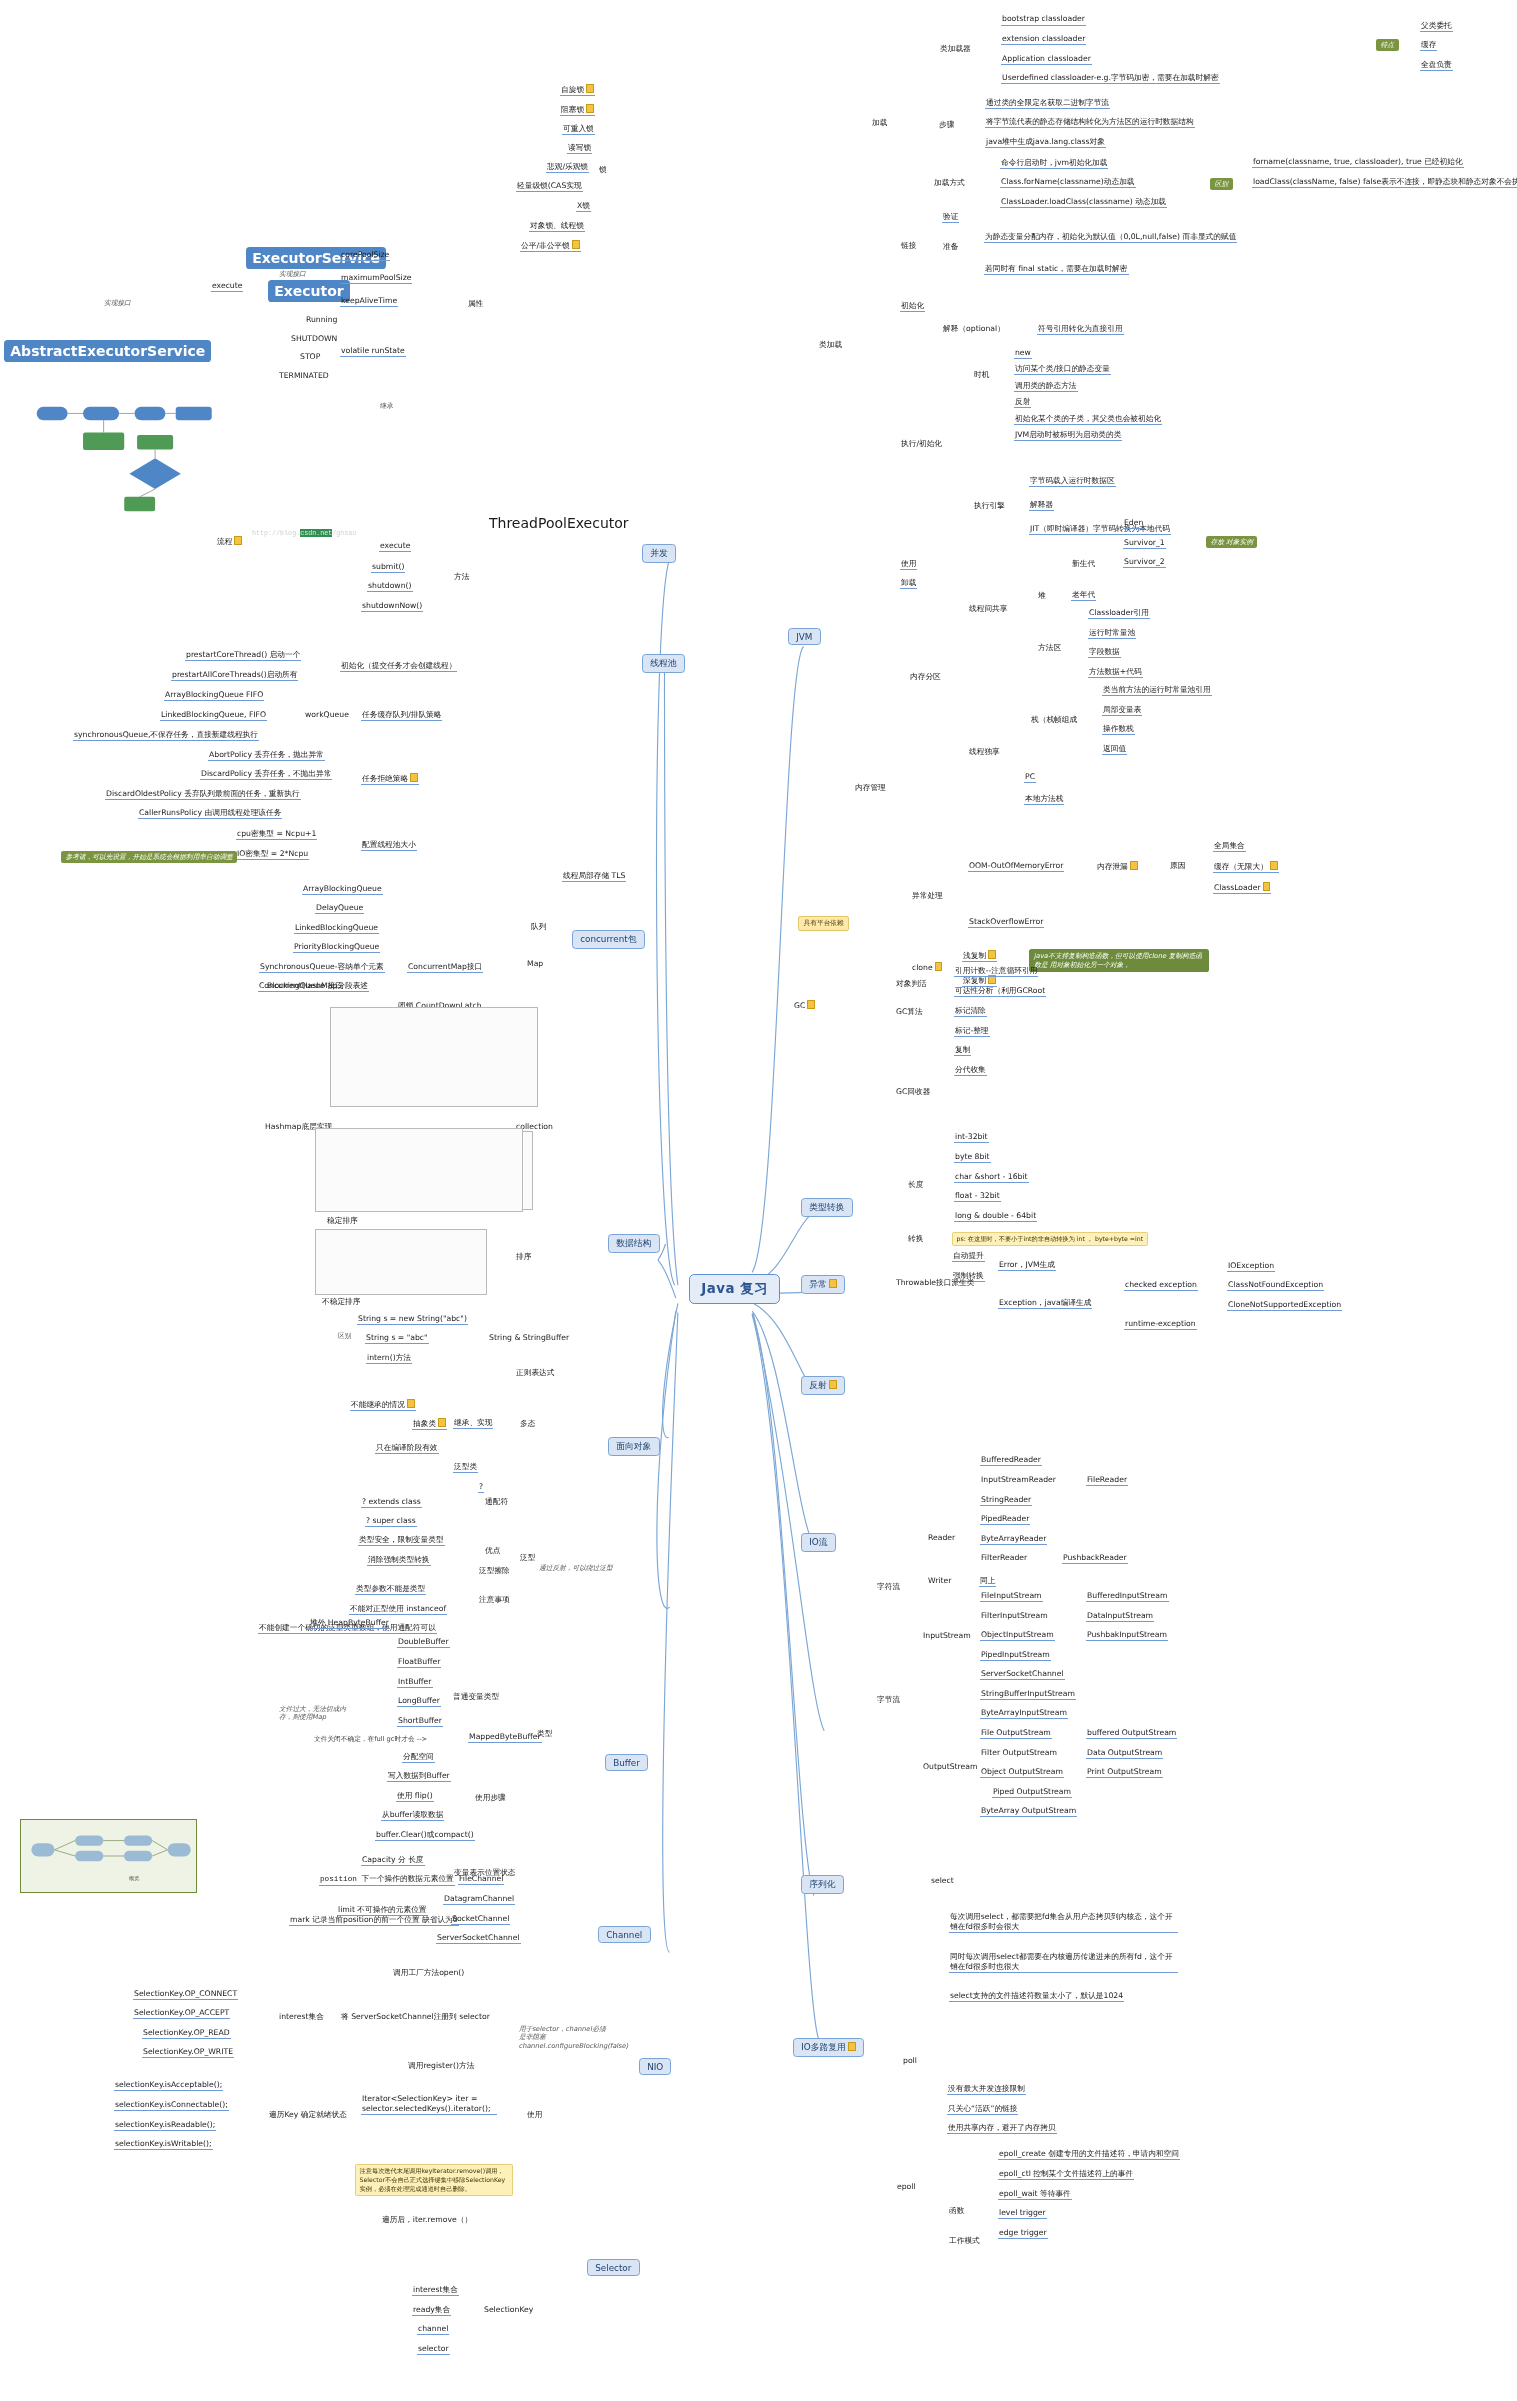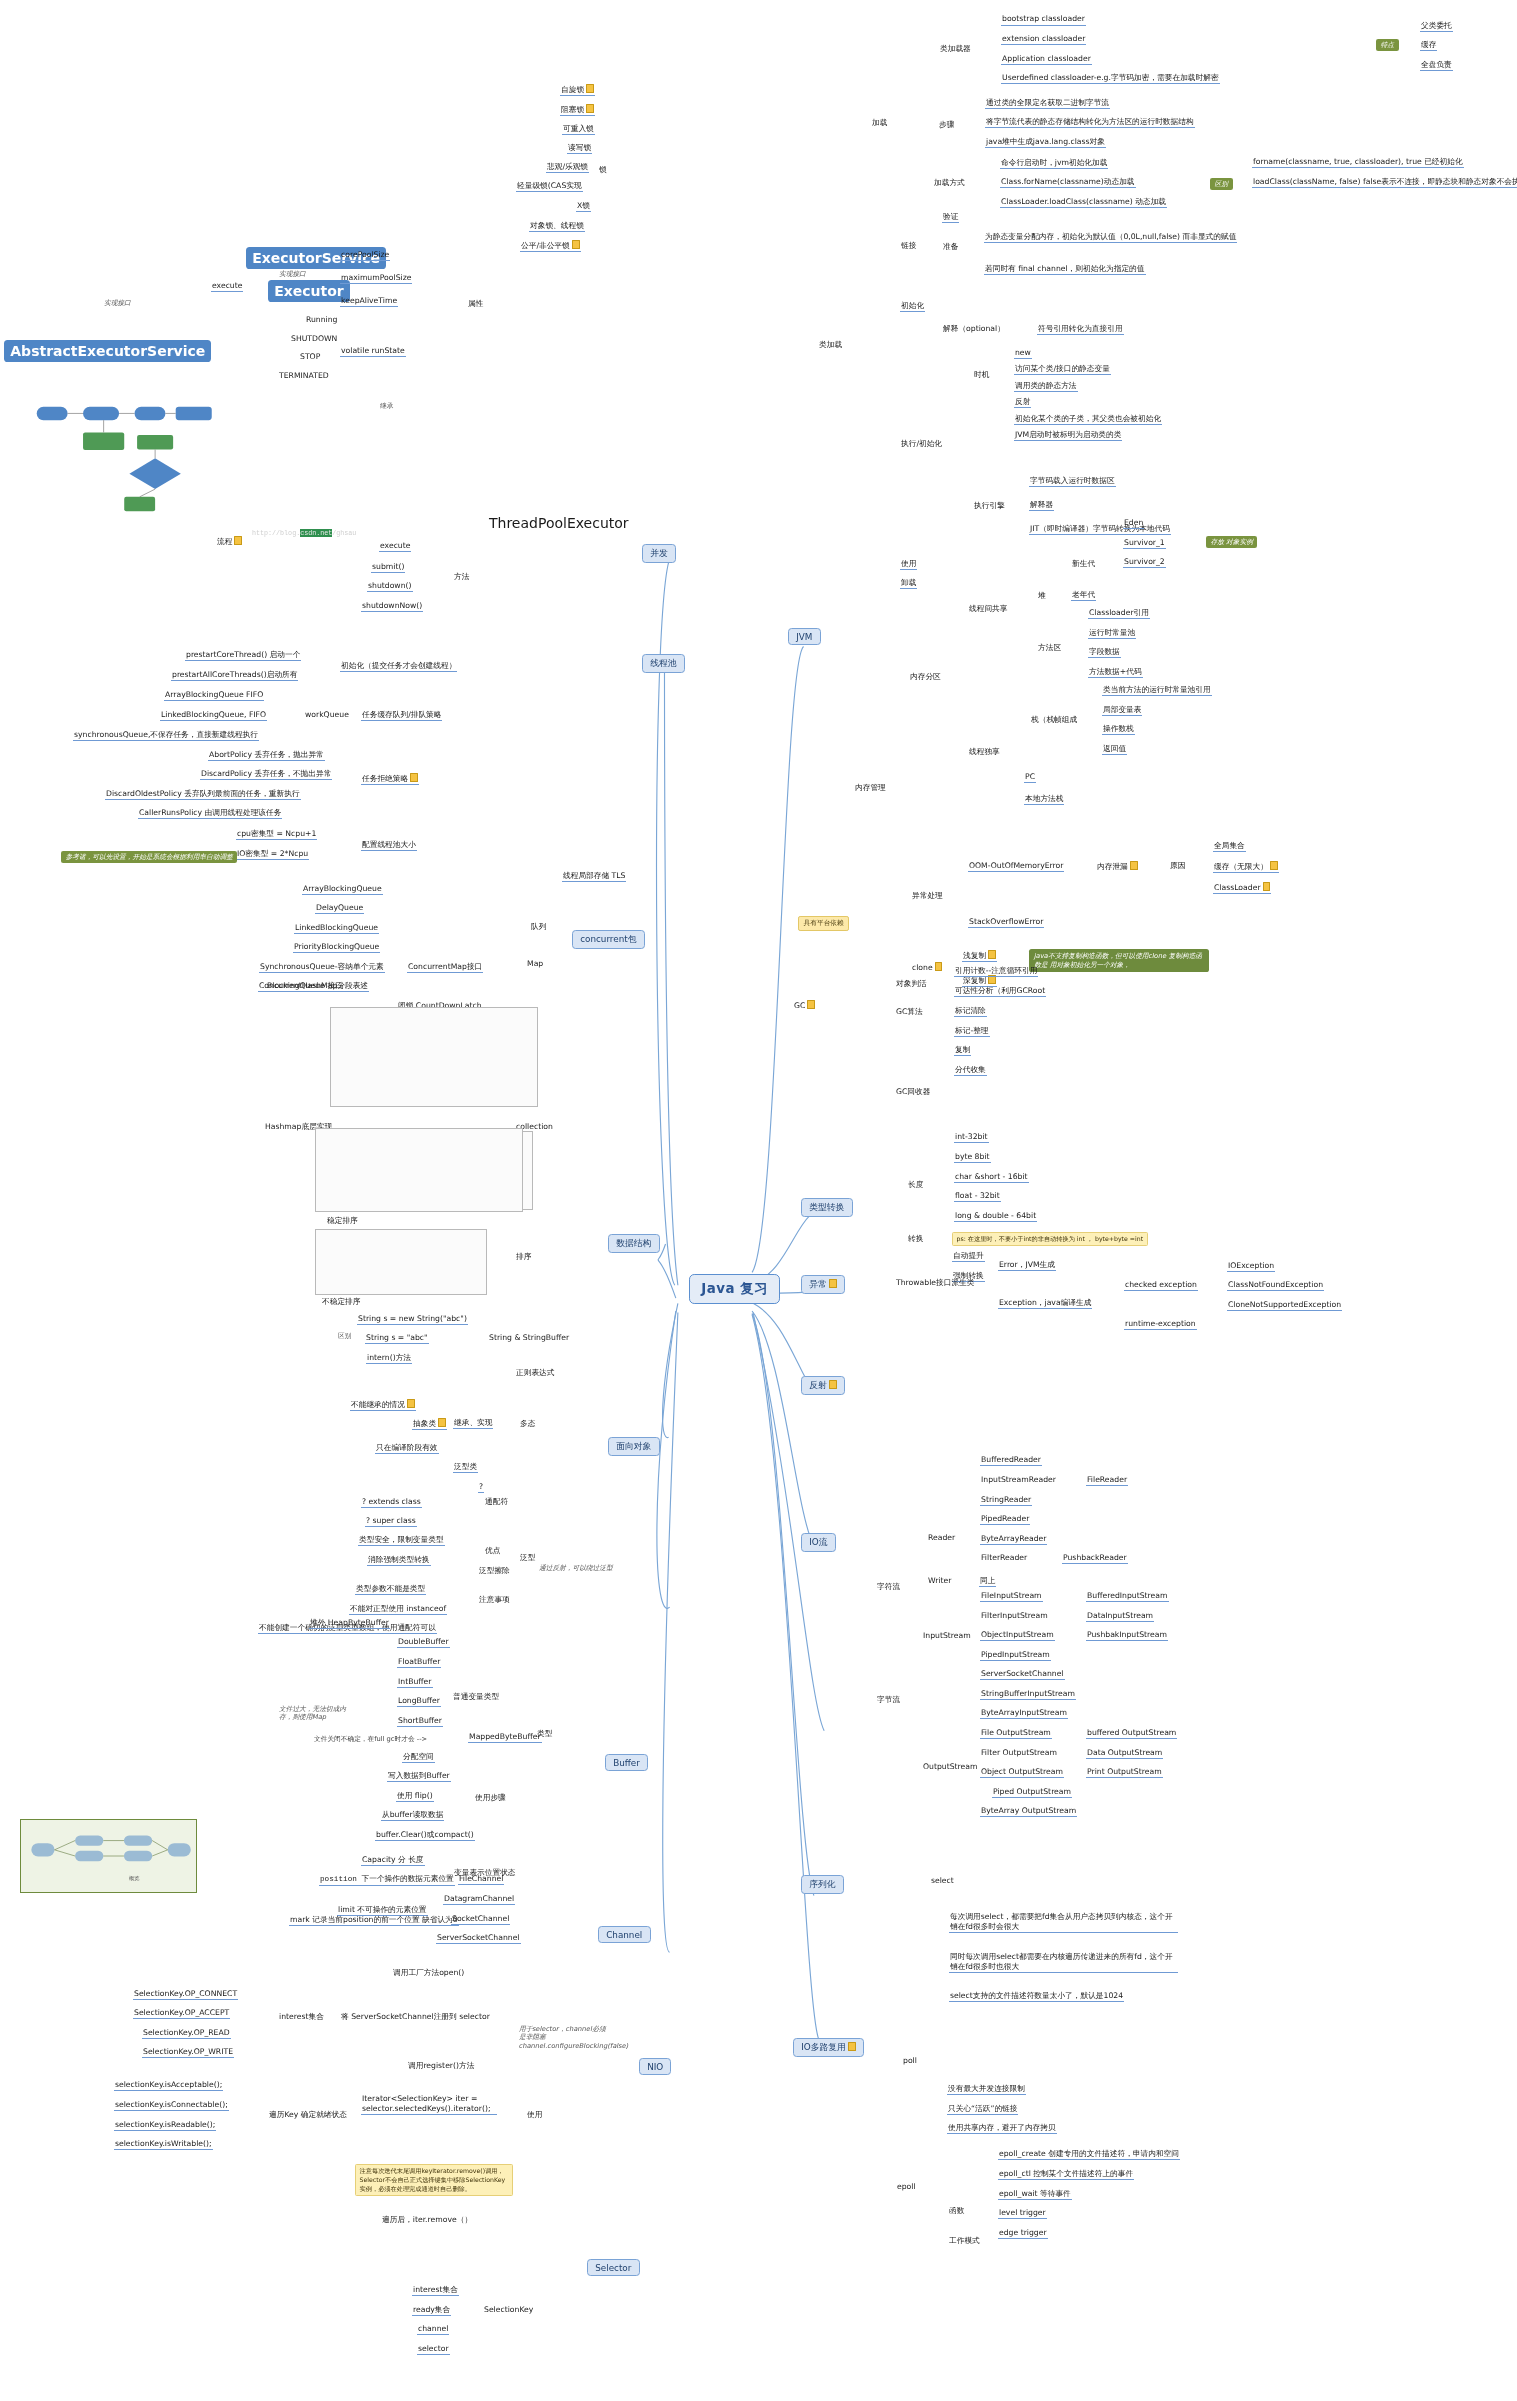--- a/index.html
+++ b/index.html
@@ -212,21 +212,21 @@
   <div class="n" style="left:1000px;top:197px;">ClassLoader.loadClass(classname) 动态加载</div>
 
   <div class="greensm" style="left:1210px;top:178px;">区别</div>
   <div class="n" style="left:1252px;top:157px;">forname(classname, true, classloader), true 已经初始化</div>
   <div class="n" style="left:1252px;top:177px;">loadClass(className, false) false表示不连接，即静态块和静态对象不会执行</div>
 
   <div class="n nb" style="left:900px;top:241px;">链接</div>
   <div class="n" style="left:942px;top:212px;">验证</div>
   <div class="n nb" style="left:942px;top:242px;">准备</div>
   <div class="n" style="left:984px;top:232px;">为静态变量分配内存，初始化为默认值（0,0L,null,false) 而非显式的赋值</div>
-  <div class="n" style="left:984px;top:264px;">若同时有 final channel，则初始化为指定的值</div>
+  <div class="n" style="left:984px;top:264px;">若同时有 final static，需要在加载时解密</div>
   <div class="n nb" style="left:942px;top:324px;">解释（optional）</div>
   <div class="n" style="left:1037px;top:324px;">符号引用转化为直接引用</div>
 
   <div class="n" style="left:900px;top:301px;">初始化</div>
 
   <div class="n nb" style="left:900px;top:439px;">执行/初始化</div>
   <div class="n nb" style="left:973px;top:370px;">时机</div>
   <div class="n" style="left:1014px;top:348px;">new</div>
   <div class="n" style="left:1014px;top:364px;">访问某个类/接口的静态变量</div>
   <div class="n" style="left:1014px;top:381px;">调用类的静态方法</div>

